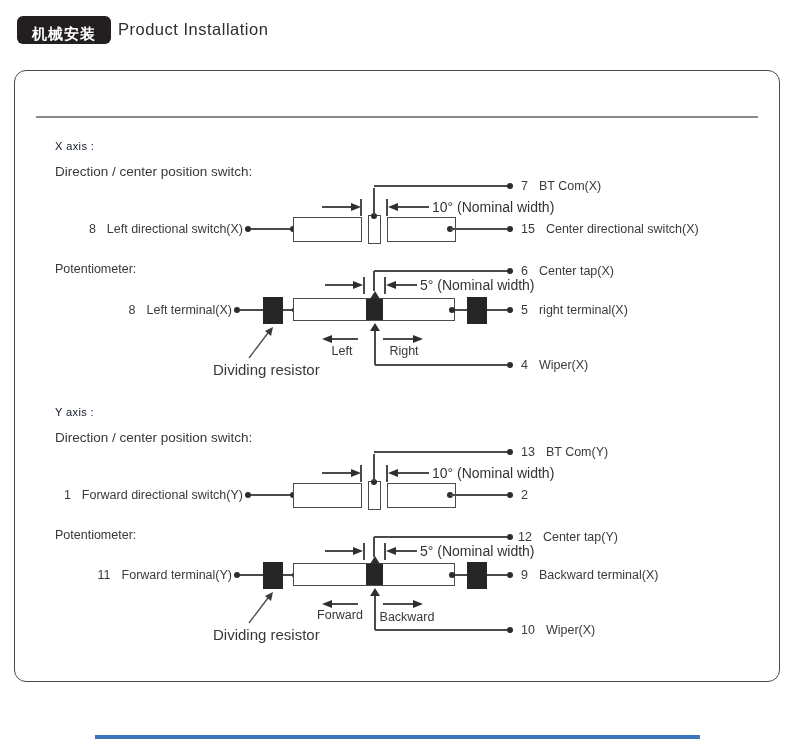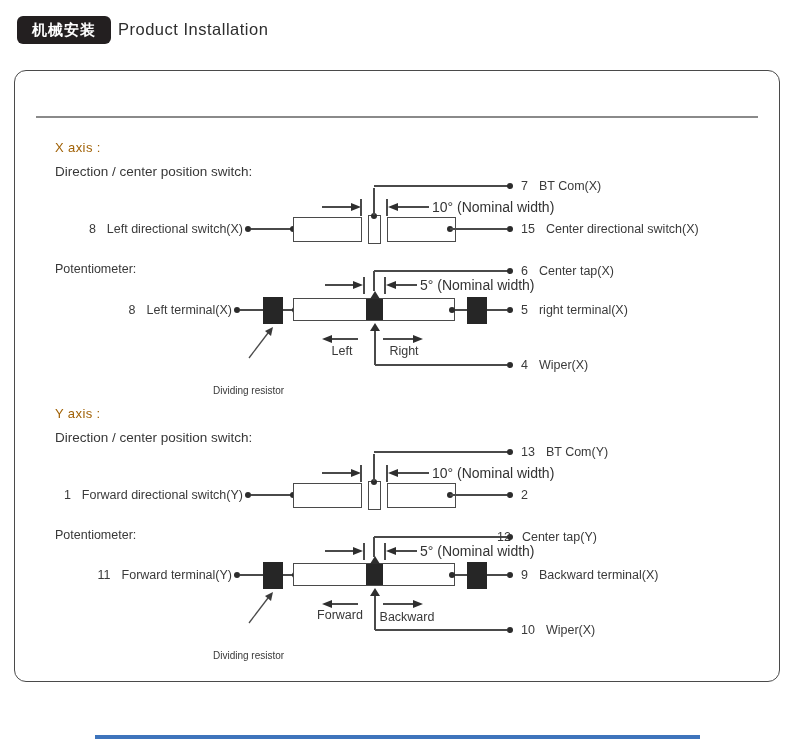--- a/index.html
+++ b/index.html
@@ -5,50 +5,50 @@
   * { margin:0; padding:0; box-sizing:border-box; }
   html,body { background:#ffffff; }
   .page {
     position:relative; width:793px; height:740px; background:#fff;
     font-family:"Liberation Sans", sans-serif; color:#3a3a3a; overflow:hidden;
   }
   .abs { position:absolute; }
   
   .badge {
     position:absolute; left:17px; top:16px; width:94px; height:28px;
-    background:#231f20; border-radius:6px; display:flex; align-items:center; justify-content:center;
+    background:#231f20; border-radius:6px; display:flex; align-items:flex-end; justify-content:center;
   }
   .badge span { color:#fff; font-weight:bold; font-size:15px; letter-spacing:1px; }
   .page-title { position:absolute; left:118px; top:20px; font-size:16.5px; color:#2d2d2d; letter-spacing:0.5px; }
   
   .panel { position:absolute; left:14px; top:70px; width:766px; height:612px;
     border:1.6px solid #4a4a4a; border-radius:12px; background:#fff; }
   .conn-title { position:absolute; left:14px; top:88px; width:766px; text-align:center;
     font-size:16px; color:#333; letter-spacing:1px; }
   .divider { position:absolute; left:36px; top:116px; width:722px; height:2px; background:#8a8a8a; }
   
-  .h-axis { position:absolute; font-size:13px; color:#a16207; letter-spacing:0.4px; }
+  .h-axis { position:absolute; font-size:11px; color:#0f172a; letter-spacing:0.4px; }
   .h-sub  { position:absolute; font-size:13.5px; color:#383838; }
   .h-pot  { position:absolute; font-size:12.5px; color:#383838; }
   
   .hl { position:absolute; height:1.5px; background:#4a4a4a; }
   .vl { position:absolute; width:1.5px; background:#4a4a4a; }
   .dot { position:absolute; width:6px; height:6px; border-radius:50%; background:#2c2c2c; }
   .box { position:absolute; border:1.5px solid #4a4a4a; background:#fff; }
   .blk { position:absolute; background:#262626; }
   .ar { position:absolute; width:0; height:0; }
   .ar.r { border-top:4px solid transparent; border-bottom:4px solid transparent; border-left:10px solid #2e2e2e; }
   .ar.l { border-top:4px solid transparent; border-bottom:4px solid transparent; border-right:10px solid #2e2e2e; }
   .ar.u { border-left:5px solid transparent; border-right:5px solid transparent; border-bottom:8px solid #2e2e2e; }
   .pin { position:absolute; display:flex; align-items:baseline; white-space:nowrap; font-size:12.5px; color:#3a3a3a; }
   .pin .n { margin-right:11px; }
   .pin.ra { justify-content:flex-end; }
   .dim { position:absolute; font-size:14px; color:#333; white-space:nowrap; }
   .dirlbl { position:absolute; font-size:12.5px; color:#383838; text-align:center; white-space:nowrap; }
-  .reslbl { position:absolute; font-size:10px; color:#383838; white-space:nowrap;margin-top:24px; }
+  .reslbl { position:absolute; font-size:15px; color:#383838; white-space:nowrap; }
   .footer-bar { position:absolute; left:95px; top:735px; width:605px; height:4px; background:#3e74bc; }
 </style>
 </head>
 <body>
 
 <div class="page">
 
   <div class="badge">
     <span>机械安装</span>
   </div>
@@ -193,21 +193,21 @@
   <div class="hl" style="left:240px;top:574px;width:23px"></div>
   <div class="blk" style="left:263px;top:562px;width:20px;height:27px"></div>
   <div class="hl" style="left:283px;top:574px;width:10px"></div>
   <div class="dot" style="left:292px;top:572px"></div>
   <div class="box" style="left:293px;top:563px;width:162px;height:23px"></div>
   <div class="blk" style="left:366px;top:564px;width:17px;height:21px"></div>
   <div class="ar u" style="left:370px;top:556px"></div>
   <div class="vl" style="left:373px;top:537px;height:20px"></div>
   <div class="hl" style="left:374px;top:536px;width:134px"></div>
   <div class="dot" style="left:507px;top:534px"></div>
-  <div class="pin" style="left:497px;top:530px">
+  <div class="pin" style="left:518px;top:530px">
     <span class="n">12</span>
     <span>Center tap(Y)</span>
   </div>
   <div class="hl" style="left:325px;top:550px;width:28px"></div>
   <div class="ar r" style="left:353px;top:547px"></div>
   <div class="vl" style="left:363px;top:543px;height:17px"></div>
   <div class="vl" style="left:384px;top:543px;height:17px"></div>
   <div class="ar l" style="left:386px;top:547px"></div>
   <div class="hl" style="left:396px;top:550px;width:21px"></div>
   <div class="dim" style="left:420px;top:543px">5° (Nominal width)</div>

